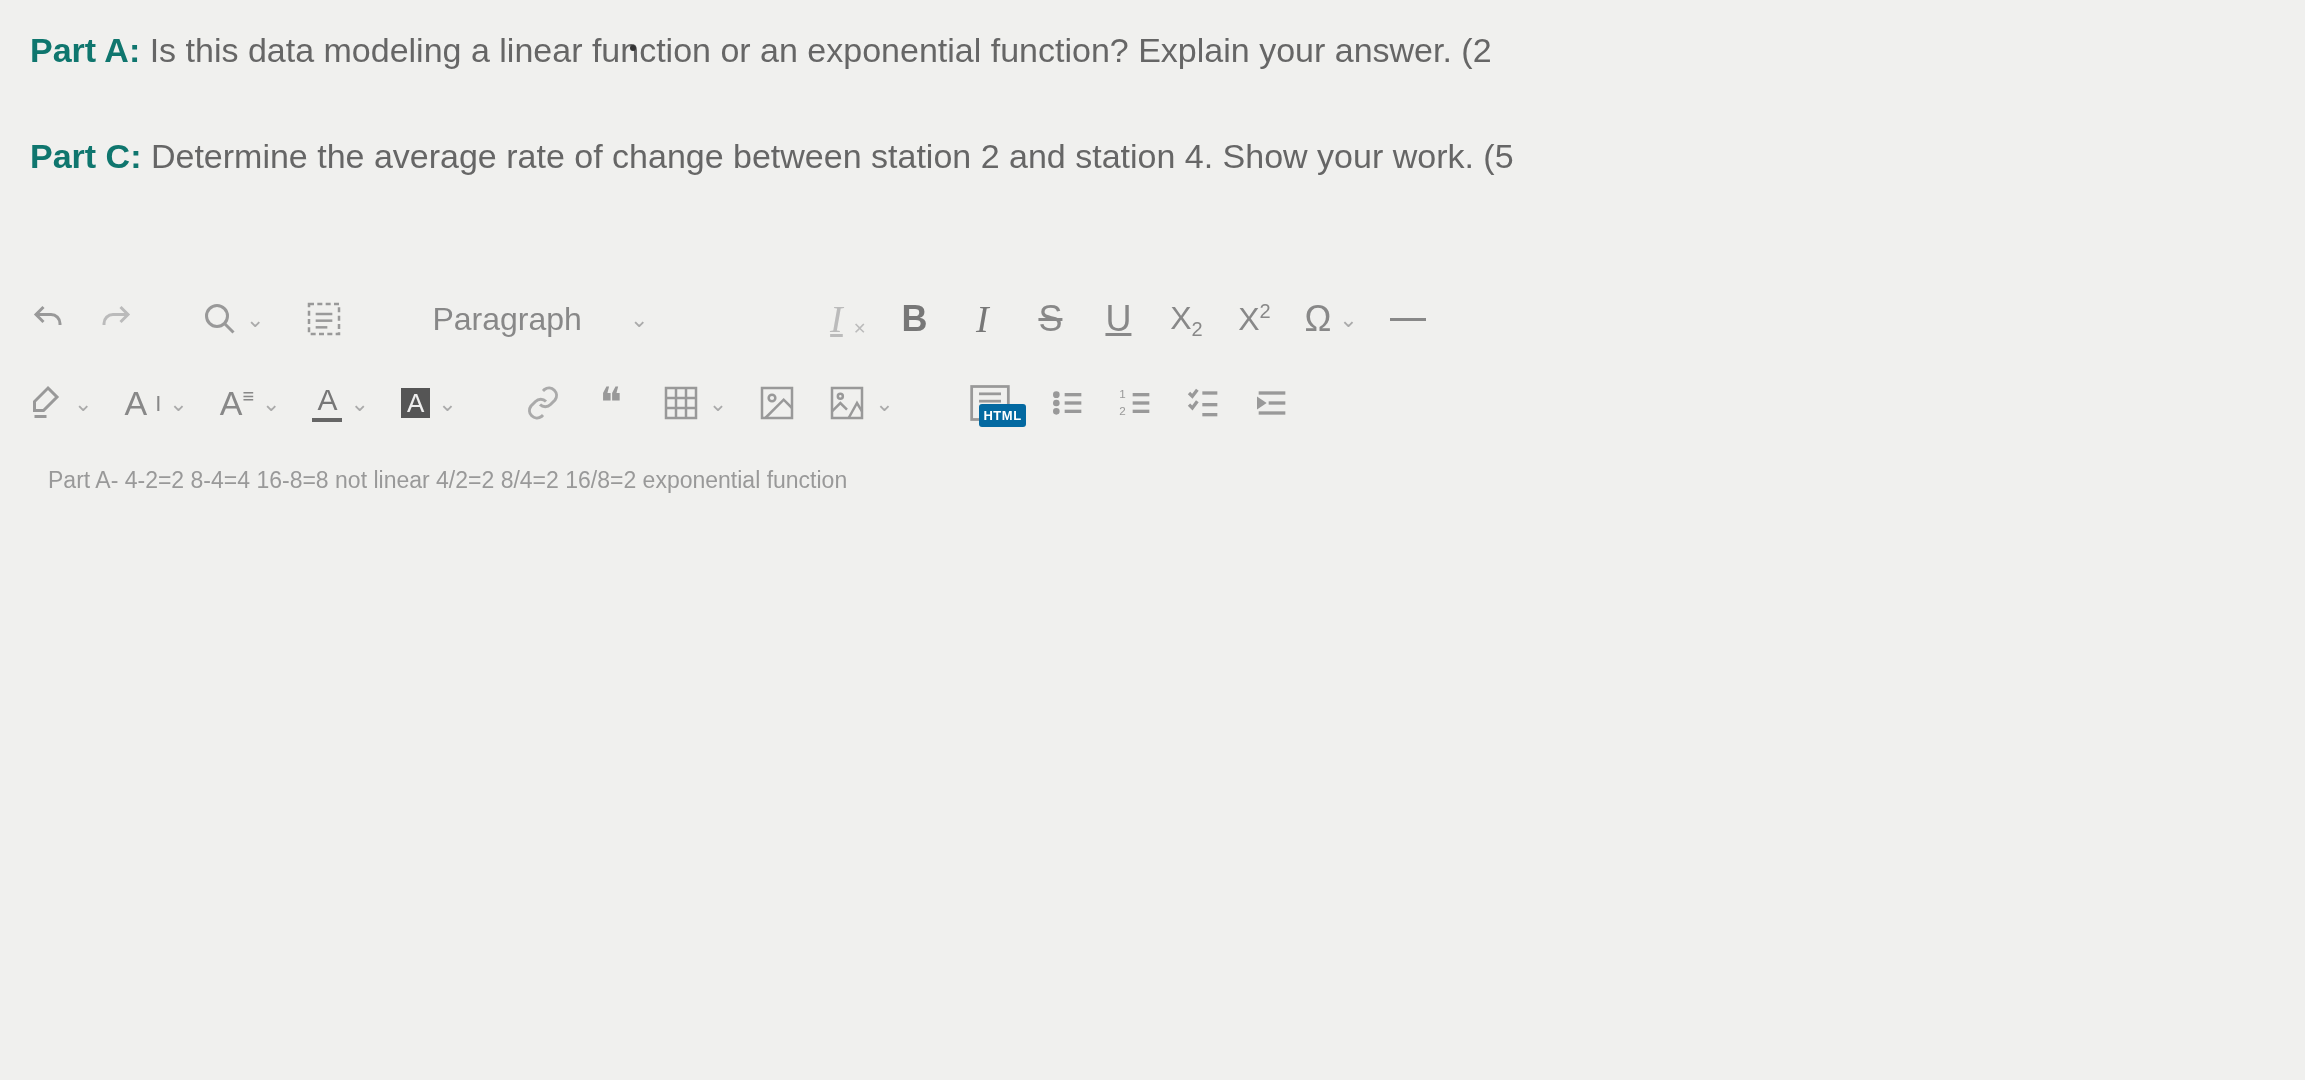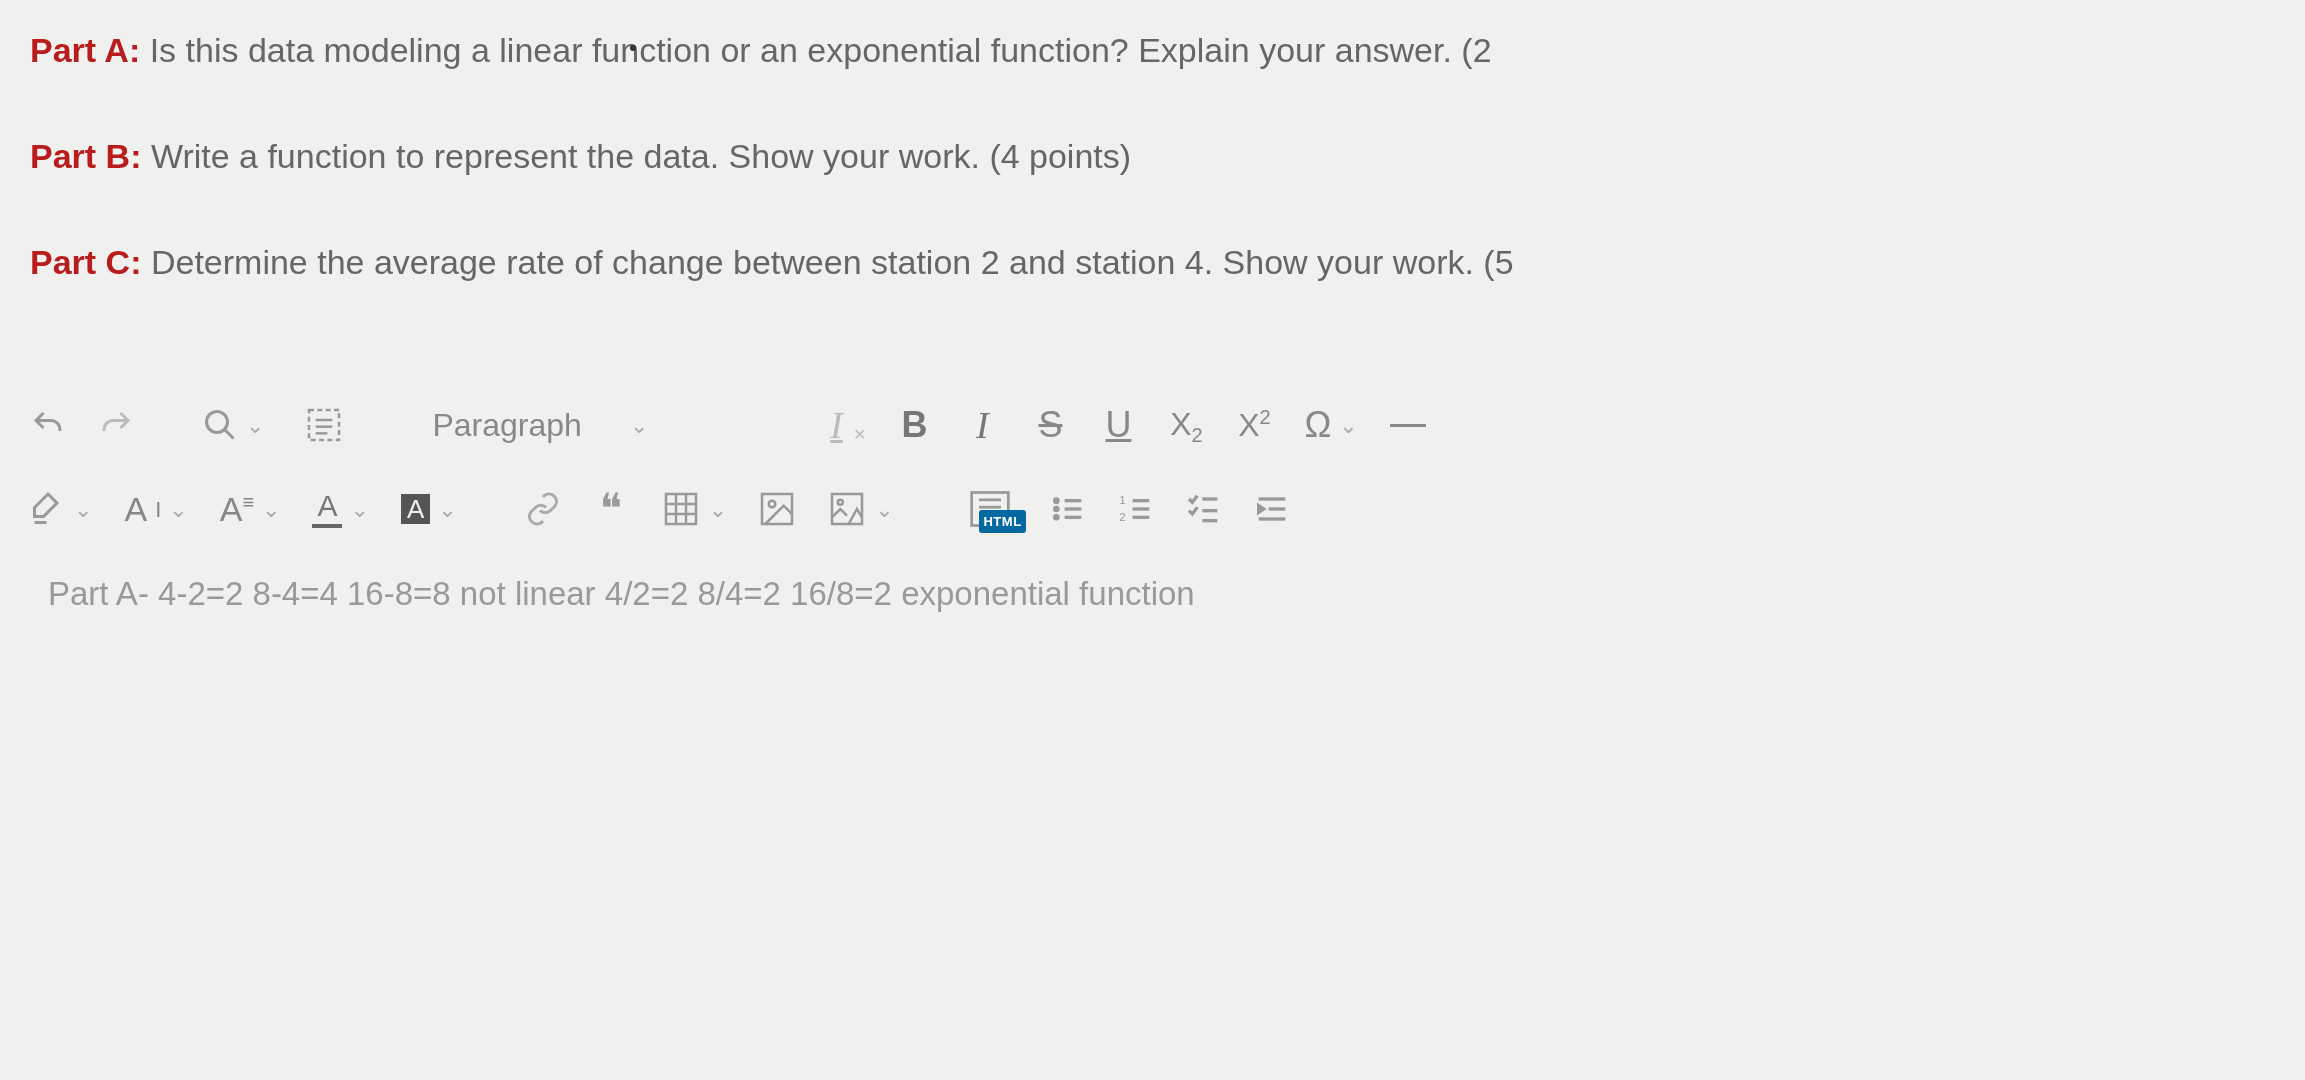--- a/index.html
+++ b/index.html
@@ -22,21 +22,21 @@
       font-size: 34px;
     }
     .part-line {
       margin-bottom: 55px;
       color: #666;
       font-size: 34px;
       white-space: nowrap;
     }
     .part-label {
       font-weight: bold;
-      color: #b91c1c;
+      color: #0f766e;
     }
     .dot {
       position: absolute;
       top: 45px;
       left: 630px;
       width: 6px;
       height: 6px;
       background: #333;
       border-radius: 50%;
     }
@@ -101,21 +101,21 @@
     .hr-icon {
       width: 36px;
       height: 3px;
       background: #888;
     }
     svg { display: block; }
     .answer-area {
       margin: 18px 30px 0 30px;
       padding: 0 18px;
       color: #999;
-      font-size: 33px;
+      font-size: 23px;
       white-space: nowrap;
       overflow: hidden;
     }
     .html-badge {
       background: #0369a1;
       color: #fff;
       font-size: 13px;
       font-weight: bold;
       padding: 2px 4px;
       border-radius: 3px;
@@ -140,23 +140,20 @@
 </head>
 <body>
 
 <div class="content-area">
   <div class="dot"></div>
 
   <div class="part-line">
     <span class="part-label">Part A:</span><span> Is this data modeling a linear function or an exponential function? Explain your answer. (2</span>
   </div>
 
-  <div class="part-line">
-    <span class="part-label">Part B:</span><span> Write a function to represent the data. Show your work. (4 points)</span>
-  </div>
 
   <div class="part-line">
     <span class="part-label">Part C:</span><span> Determine the average rate of change between station 2 and station 4. Show your work. (5</span>
   </div>
 </div>
 
 <div class="toolbar">
 
   <div class="toolbar-row">
     <div class="tool-btn">

